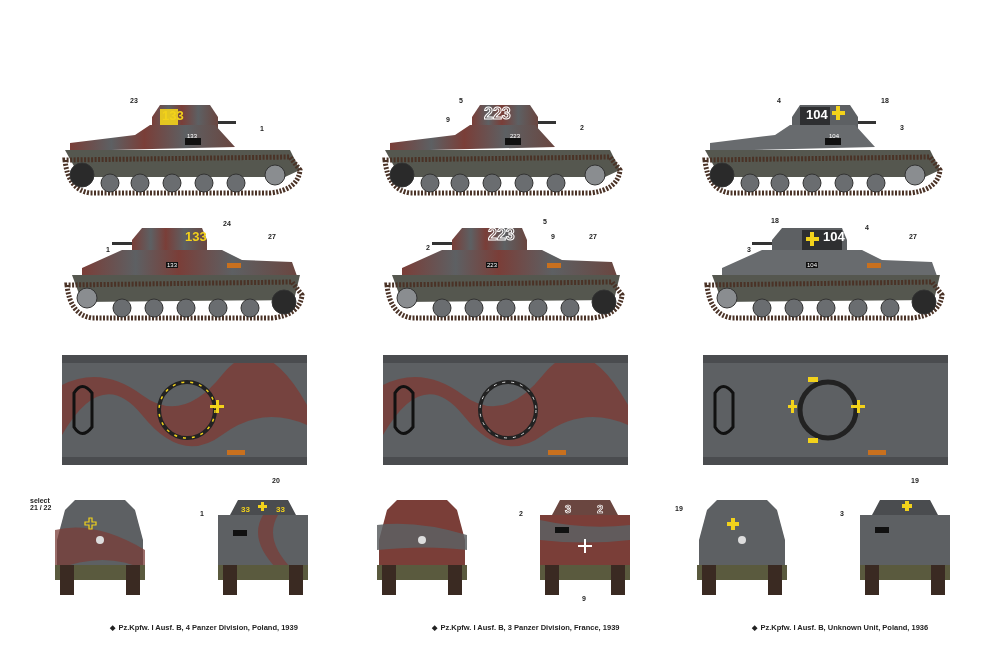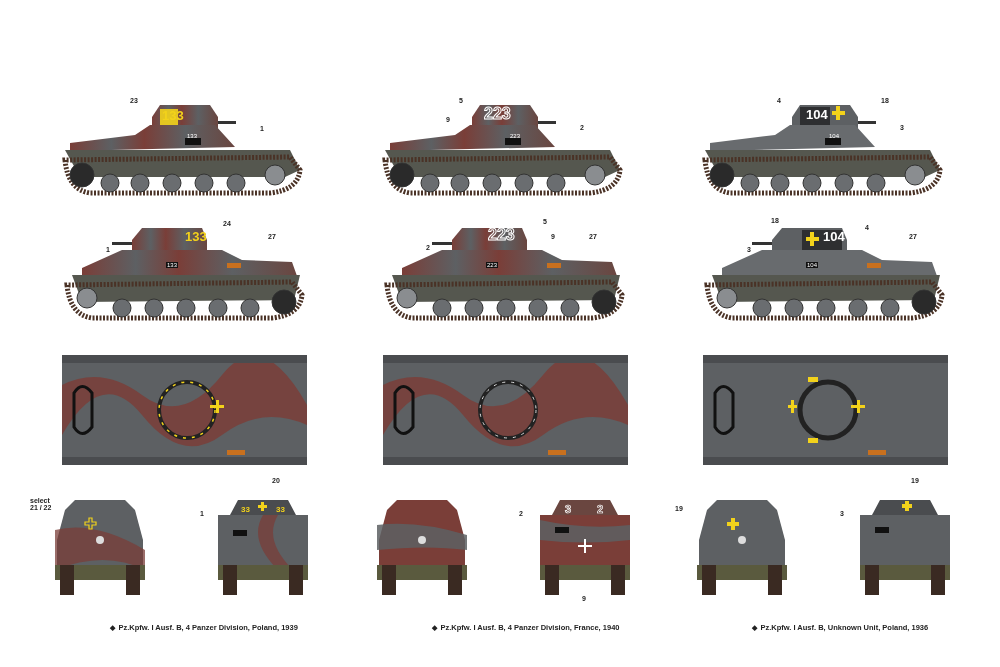--- a/index.html
+++ b/index.html
@@ -195,21 +195,21 @@
     <rect x="10" y="65" width="90" height="15" fill="#5a5a3e"></rect>
     <rect x="15" y="65" width="14" height="30" fill="#3a2a22"></rect>
       <rect x="81" y="65" width="14" height="30" fill="#3a2a22"></rect>
     <rect x="25" y="27" width="14" height="6" fill="#111"></rect>
     <path d="M52 45 h2 v-6 h2 v6 h6 v2 h-6 v6 h-2 v-6 h-6 v-2 Z" fill="#fff"></path>
   </svg>
   <span class="callout" style="left:519px;top:510px">2</span>
   <span class="callout" style="left:582px;top:595px">9</span>
 
   <div class="caption" style="left:432px">
-    <span class="bullet">◆</span><span>Pz.Kpfw. I Ausf. B, 4 Panzer Division, France, 1940</span>
+    <span class="bullet">◆</span><span>Pz.Kpfw. I Ausf. B, 3 Panzer Division, France, 1939</span>
   </div>
 </div>
 
 <div>
   <svg style="left:700px;top:95px" width="250" height="105" viewBox="0 0 250 105">
     <path d="M92 22 L100 10 L150 10 L158 22 L158 38 L92 38 Z" fill="#5d6063"></path>
     <rect x="100" y="12" width="30" height="20" fill="#2e2f31"></rect>
     <rect x="158" y="26" width="18" height="3" fill="#333"></rect>
     <path d="M10 48 L75 40 L90 30 L155 30 L175 52 L10 56 Z" fill="#686b6e"></path>
     <rect x="125" y="43" width="16" height="7" fill="#111"></rect>

